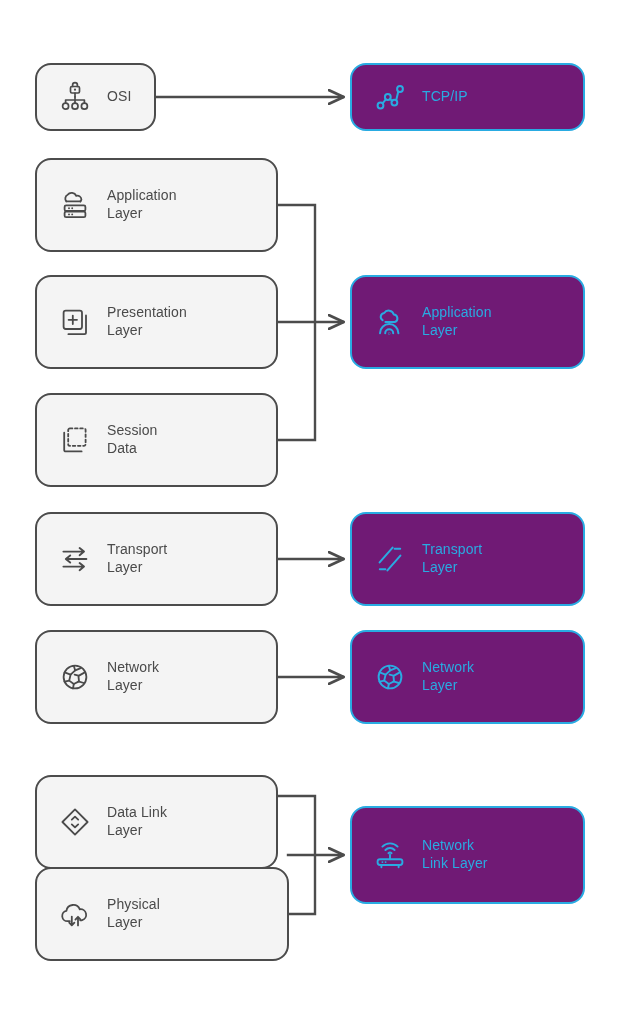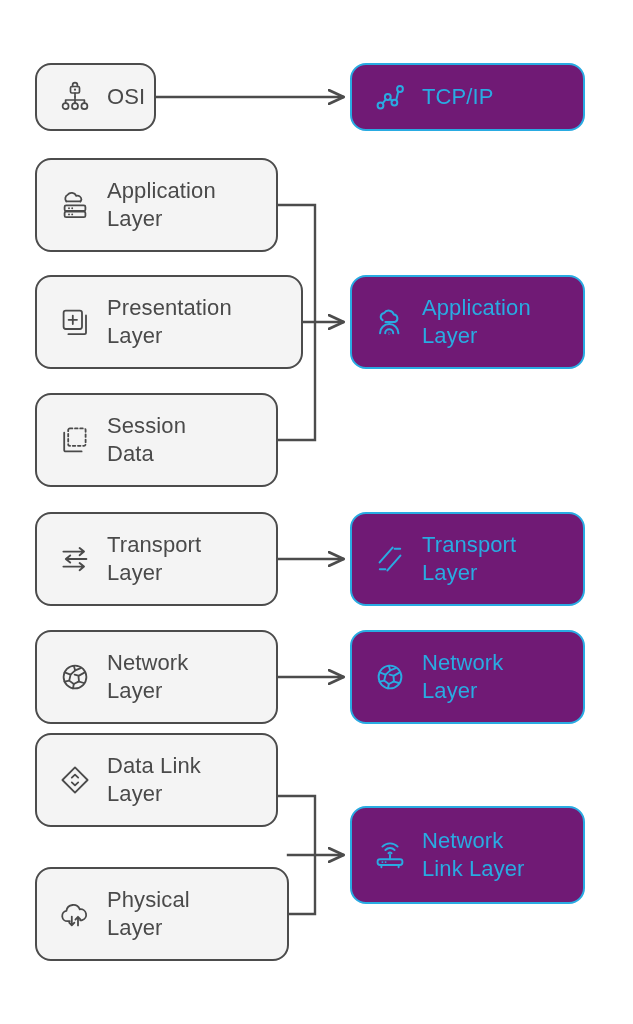--- a/index.html
+++ b/index.html
@@ -47,21 +47,21 @@
     flex: 0 0 auto;
     width: 40px;
     height: 40px;
     display: flex;
     align-items: center;
     justify-content: center;
     margin-right: 12px;
   }
   .node-icon svg { display: block; }
   .node-label {
-    font-size: 22px;
+    font-size: 14px;
     line-height: 1.28;
     letter-spacing: 0.1px;
     white-space: pre-line;
   }
   .osi-style .node-label { color: #4A4A4A; }
   .tcp-style .node-label { color: #29ABE2; }
 </style>
 </head>
 <body>
 
@@ -131,21 +131,21 @@
         <circle cx="11" cy="20.2" r="0.95" fill="#4A4A4A" stroke="none"></circle>
         <circle cx="14.2" cy="20.2" r="0.95" fill="#4A4A4A" stroke="none"></circle>
         <circle cx="11" cy="26.4" r="0.95" fill="#4A4A4A" stroke="none"></circle>
         <circle cx="14.2" cy="26.4" r="0.95" fill="#4A4A4A" stroke="none"></circle>
       </svg>
     </span>
     <span class="node-label">Application
 Layer</span>
   </div>
 
-  <div class="node osi-style" style="left:35px; top:275px; width:268px; height:94px;">
+  <div class="node osi-style" style="left:35px; top:275px; width:243px; height:94px;">
     <span class="node-icon">
       <svg width="34" height="34" viewBox="0 0 34 34" fill="none" stroke="#4A4A4A" stroke-width="1.8" stroke-linecap="round" stroke-linejoin="round">
         <rect x="5.6" y="5.6" width="18.4" height="18.4" rx="2.2"></rect>
         <path d="M14.8 10.6 v8.4 M10.6 14.8 h8.4"></path>
         <path d="M28 10.4 v17.2 a1.6 1.6 0 0 1 -1.6 1.6 H10.4"></path>
       </svg>
     </span>
     <span class="node-label">Presentation
 Layer</span>
   </div>
@@ -183,21 +183,21 @@
         <path d="M20.4 21.4 l5.4 1.6"></path>
         <path d="M15.8 24 l-0.8 4.3"></path>
         <path d="M11.2 20.6 l-4.7 1"></path>
         <path d="M17.2 10.4 l5 -2.1"></path>
       </svg>
     </span>
     <span class="node-label">Network
 Layer</span>
   </div>
 
-  <div class="node osi-style" style="left:35px; top:733px; width:243px; height:94px;">
+  <div class="node osi-style" style="left:35px; top:775px; width:243px; height:94px;">
     <span class="node-icon">
       <svg width="34" height="34" viewBox="0 0 34 34" fill="none" stroke="#4A4A4A" stroke-width="1.8" stroke-linecap="round" stroke-linejoin="round">
         <path d="M17 4.4 L29.6 17 L17 29.6 L4.4 17 Z"></path>
         <path d="M13.8 14.6 L17 11.6 L20.2 14.6"></path>
         <path d="M13.8 19.4 L17 22.4 L20.2 19.4"></path>
       </svg>
     </span>
     <span class="node-label">Data Link
 Layer</span>
   </div>

